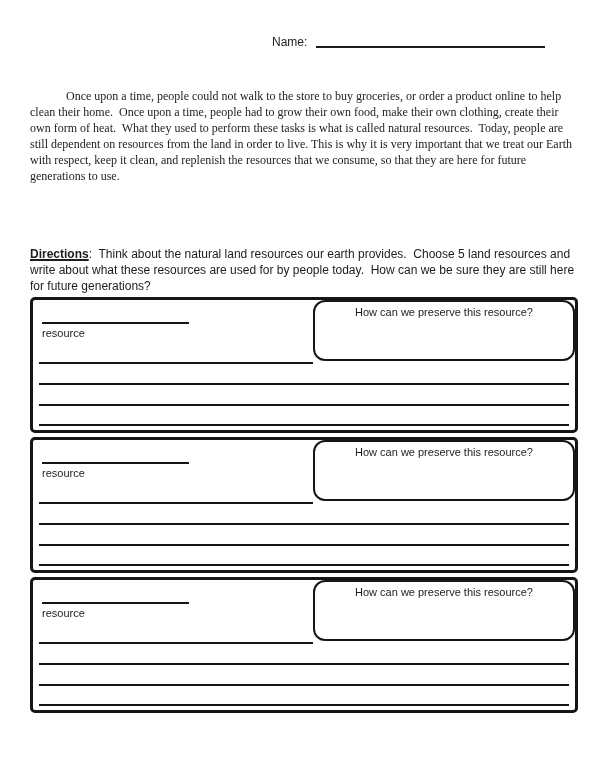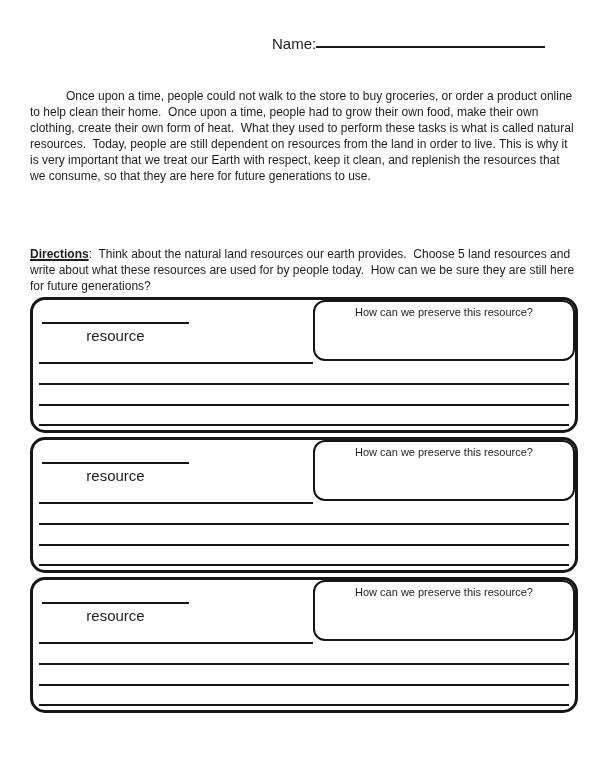--- a/index.html
+++ b/index.html
@@ -7,58 +7,58 @@
     position:relative;
     width:600px; height:777px;
     margin:0 auto;
     background:#ffffff;
     font-family:"Liberation Sans", sans-serif;
     color:#1c1c1c;
     overflow:hidden;
   }
 
   
-  .name-label { position:absolute; left:272px; top:35px; font-size:15px; }
+  .name-label { position:absolute; left:272px; top:35px; font-size:12px; }
   .name-line  { position:absolute; left:316px; top:46px; width:229px; border-top:2px solid #1c1c1c; }
   .page-title {
     position:absolute; left:0; top:50px; width:100%;
     box-sizing:border-box; padding-left:16px;
     margin:0; text-align:center;
     font-size:24px; font-weight:400; line-height:26px;
     text-decoration:underline;
     text-decoration-thickness:2px;
     text-underline-offset:4px;
   }
 
   
-  .body-copy { position:absolute; left:30px; top:88px; width:546px; font-size:12px; line-height:16px; }
+  .body-copy { position:absolute; left:30px; top:88px; width:546px; font-size:12px; line-height:16px;font-family:Liberation Serif, serif; }
   .body-copy p { margin:0; text-indent:36px; white-space:pre-wrap; }
   .directions { position:absolute; left:30px; top:246px; width:546px; font-size:12px; line-height:16px; white-space:pre-wrap; }
   .directions .dlabel { font-weight:bold; text-decoration:underline; text-decoration-thickness:1.5px; }
 
   
   .res-box {
     position:absolute; left:30px; width:548px; height:136px;
     box-sizing:border-box;
-    border:3px solid #161616; border-radius:15px;
+    border:3px solid #161616; border-radius:5px;
     background:#ffffff;
   }
   .b1 { top:297px; } .b2 { top:437px; } .b3 { top:577px; }
 
   .preserve {
     position:absolute; top:0; right:0;
     width:262px; height:61px;
     box-sizing:border-box;
     border:2px solid #161616; border-radius:12px;
     background:#ffffff;
   }
   .preserve-q { margin-top:4px; text-align:center; font-size:11px; }
 
   .res-line  { position:absolute; left:9px;  top:22px; width:147px; border-top:2px solid #161616; }
-  .res-label { position:absolute; left:9px;  top:27px; width:147px; text-align:center; font-size:15px; }
+  .res-label { position:absolute; left:9px;  top:27px; width:147px; text-align:left; font-size:11px; }
 
   .wline { position:absolute; border-top:2px solid #161616; }
   .wl1 { left:6px; top:62px;  width:274px; }
   .wl2 { left:6px; top:83px;  right:6px; }
   .wl3 { left:6px; top:104px; right:6px; }
   .wl4 { left:6px; top:124px; right:6px; }
 
   
   .footer { position:absolute; left:385px; top:722px; font-size:12px; }
 </style>

